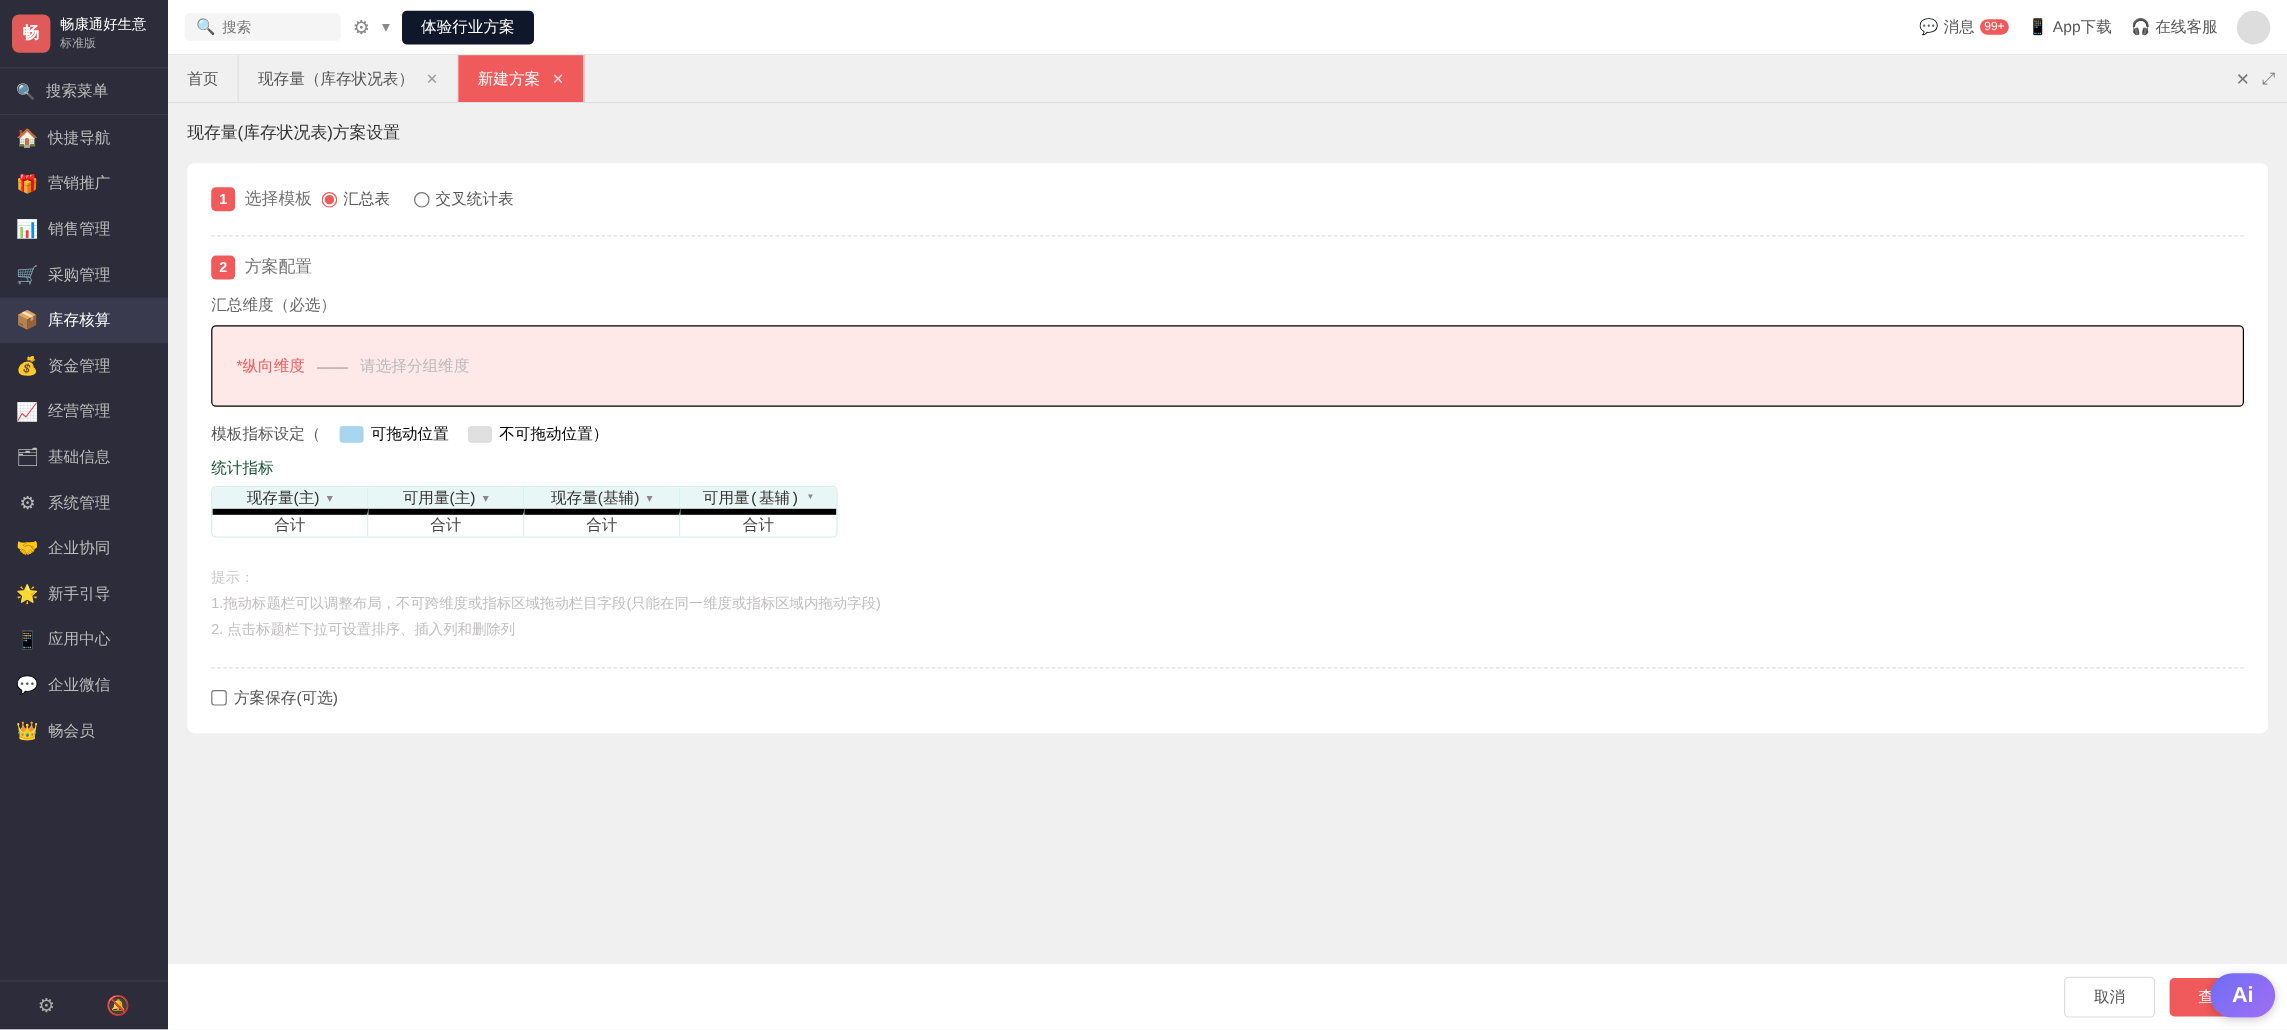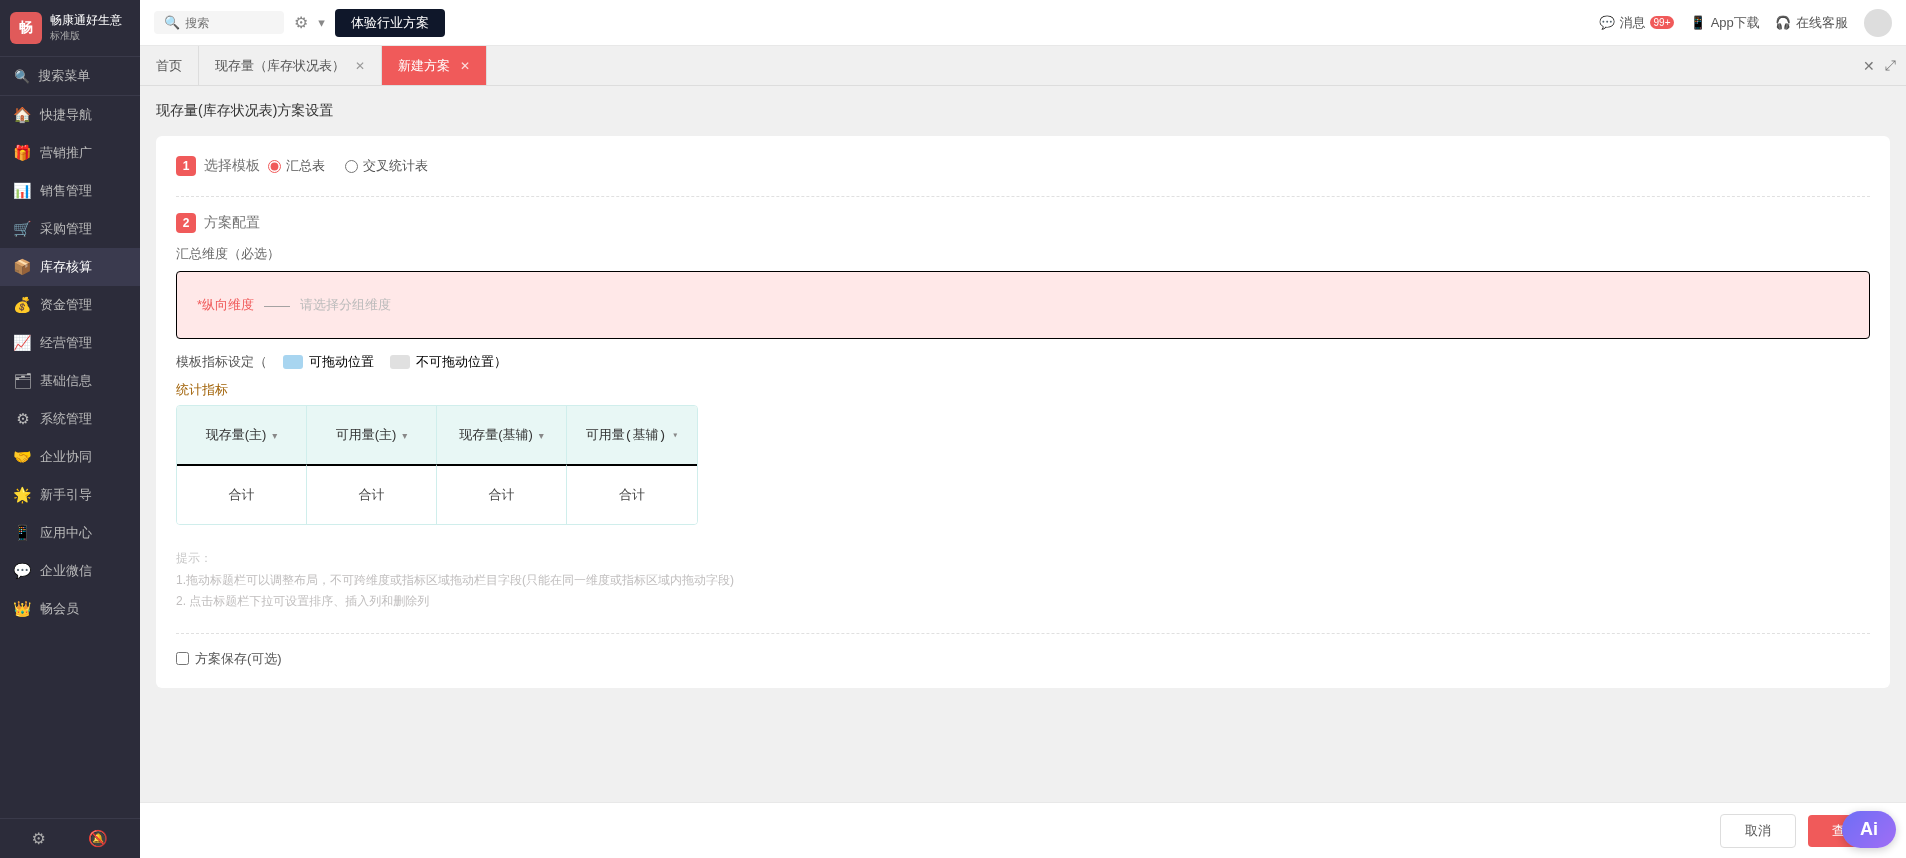--- a/index.html
+++ b/index.html
@@ -222,48 +222,48 @@
       border-radius: 3px;
       display: inline-block;
     }
     .toggle-box.disabled {
       background: #e0e0e0;
     }
 
     
     .stats-section { margin-top: 10px; }
     .stats-header-label {
-      color: #a16207;
+      color: #14532d;
       font-size: 13px;
       margin-bottom: 6px;
     }
     .stats-table {
       border: 1px solid #d0eeec;
       border-radius: 4px;
       overflow: hidden;
       display: inline-block;
     }
     .stats-row { display: flex; }
     .stats-cell {
-      padding: 20px 16px;
+      padding: 0 16px;
       font-size: 13px;
       border-right: 1px solid #d0eeec;
       min-width: 130px;
       display: flex; align-items: center; justify-content: center; gap: 6px;
       color: #444;
     }
     .stats-cell:last-child { border-right: none; font-family: Liberation Mono, monospace; }
     .stats-header-row .stats-cell {
       background: #e8f7f5;
       font-weight: 500;
       color: #333;
     }
     .stats-data-row .stats-cell {
       background: #fff;
-      border-top: 2px solid #000000;
+      border-top: 5px solid #000000;
     }
     .chevron-down { font-size: 10px; color: #888; }
 
     
     .tips-area {
       margin: 20px 0 14px;
       color: #c0bebe;
       font-size: 12px;
       line-height: 1.8;
     }

